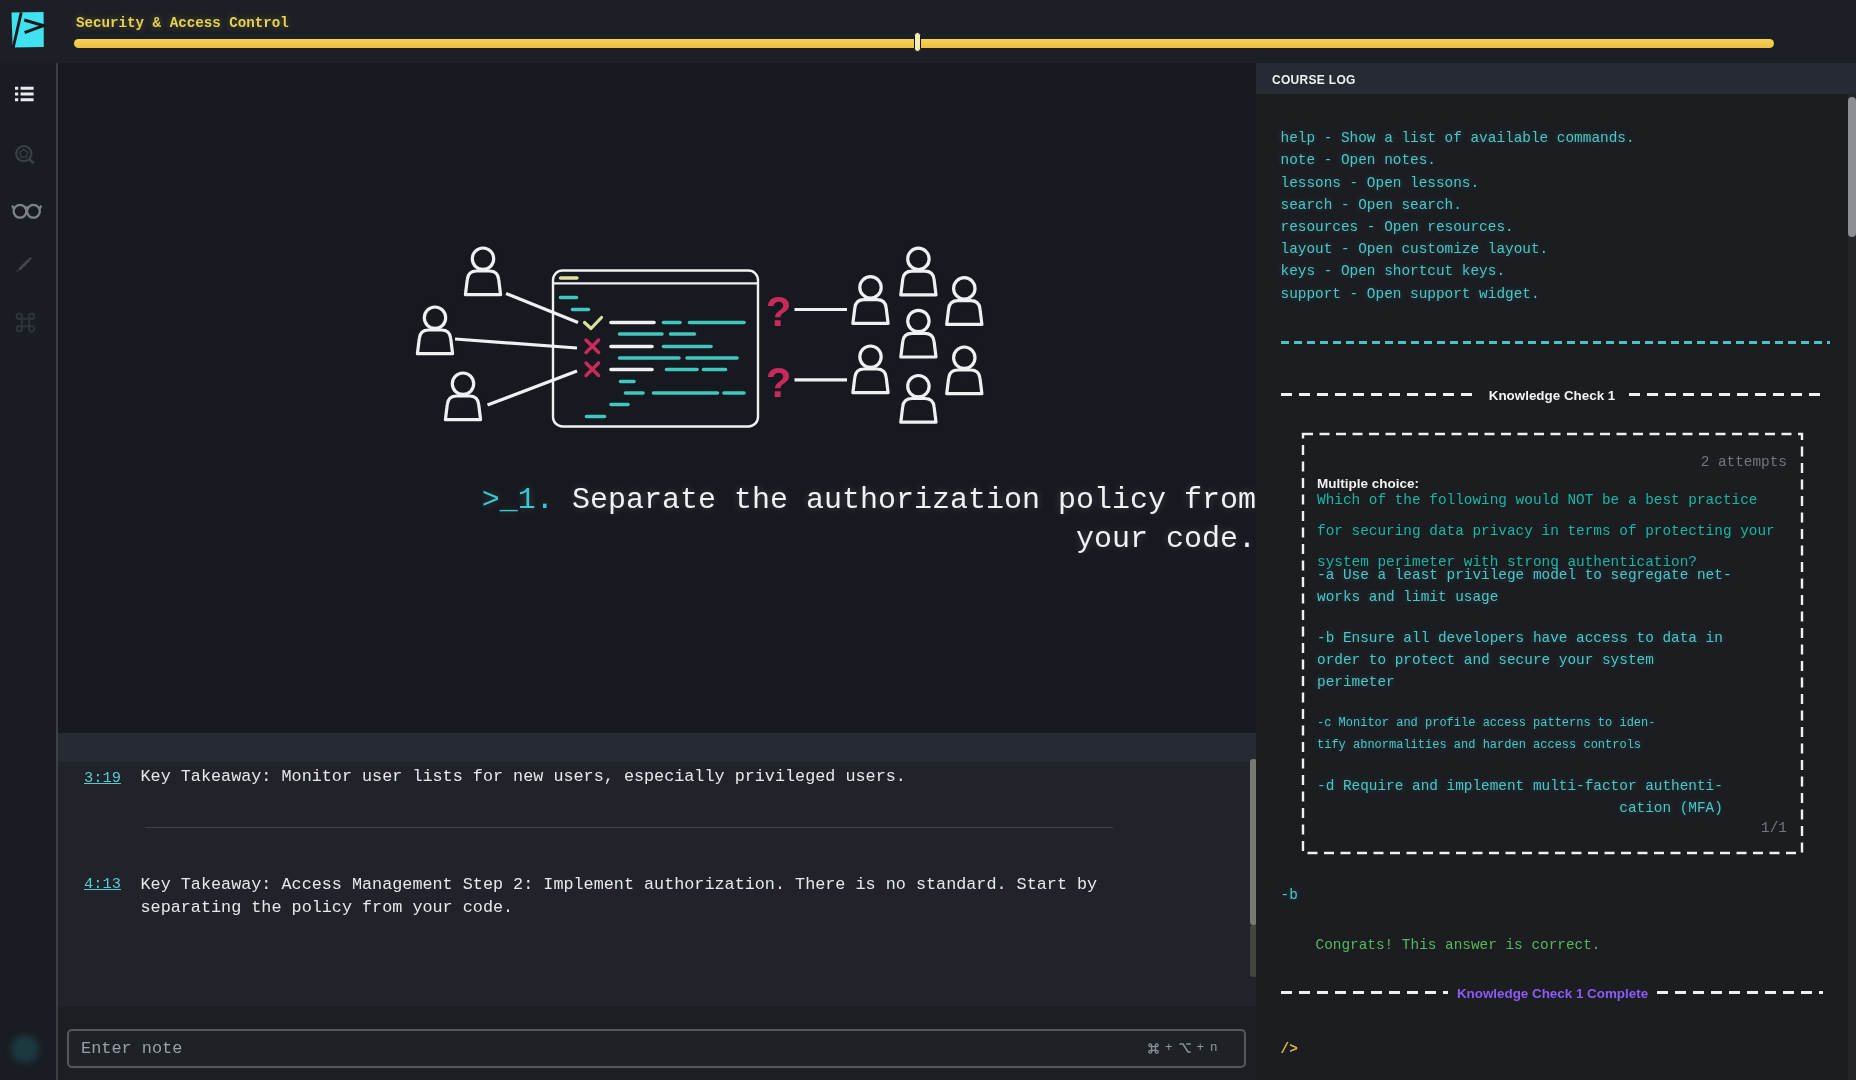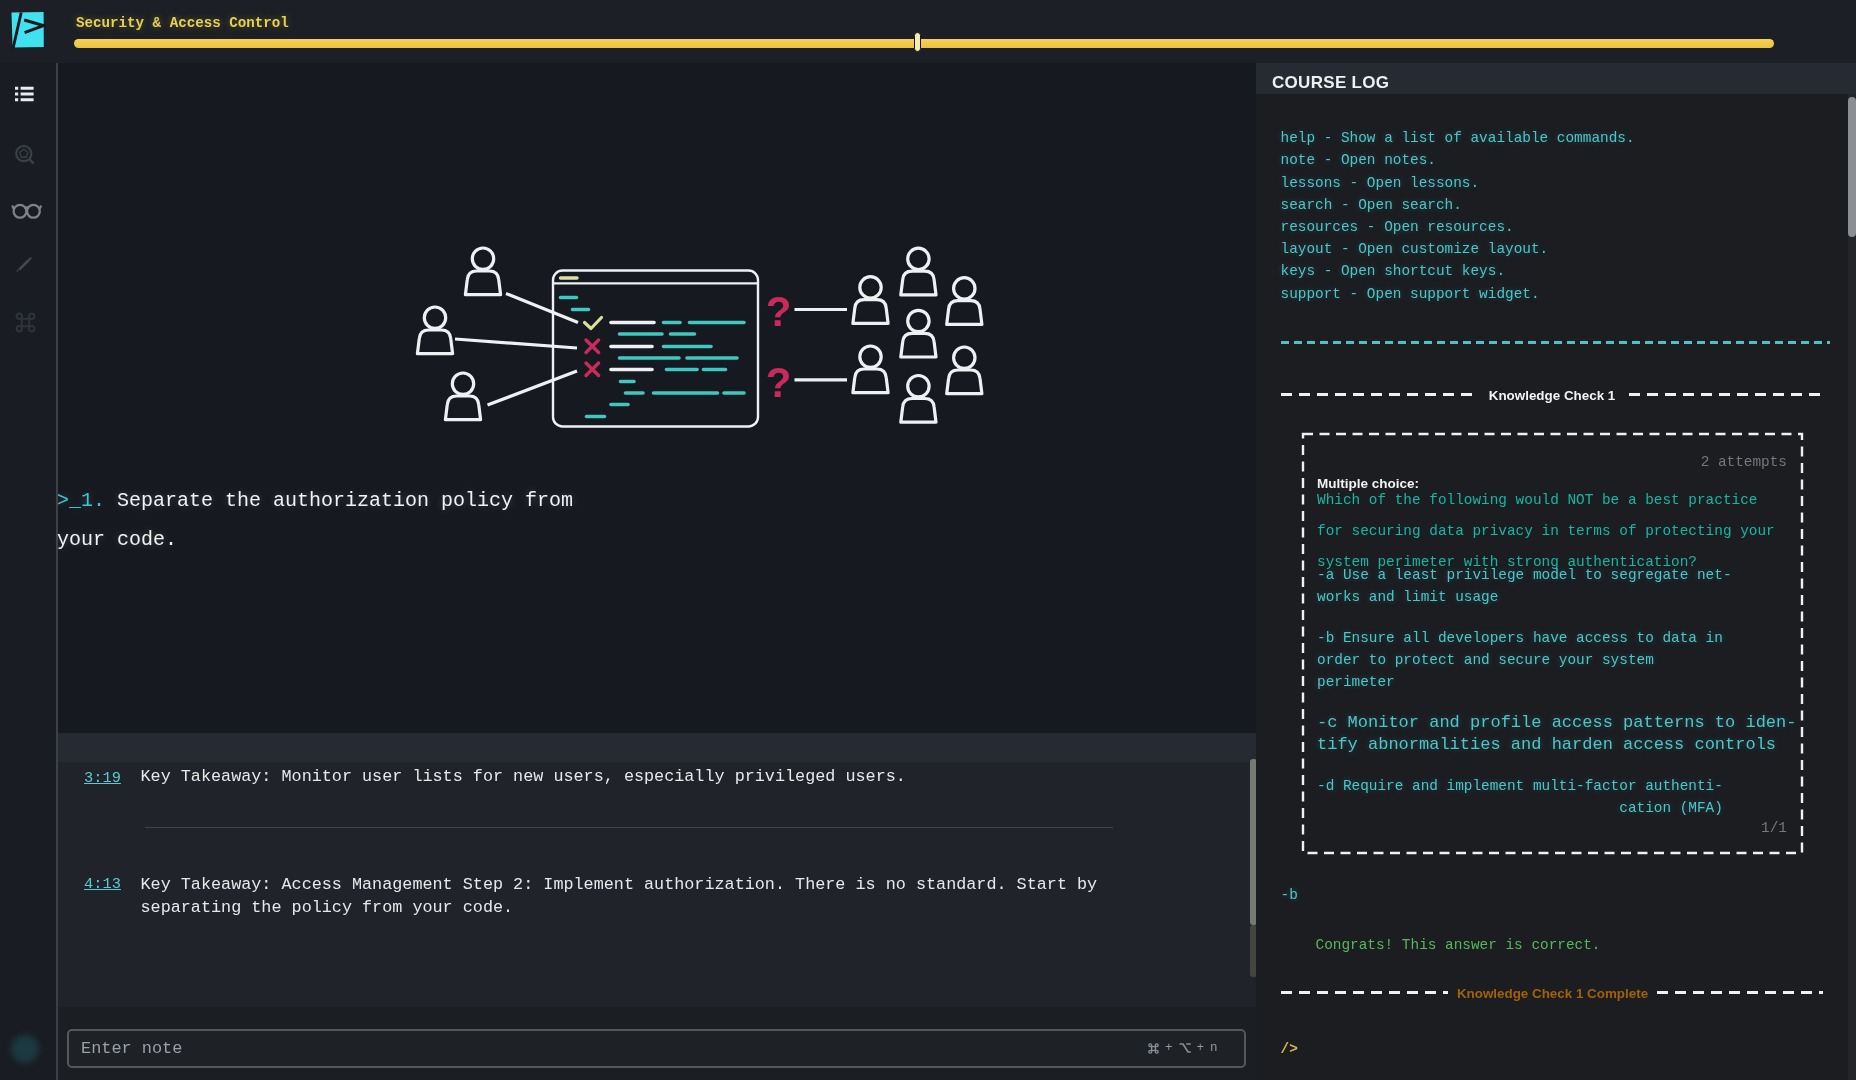--- a/index.html
+++ b/index.html
@@ -138,21 +138,21 @@
         <use href="#pp" x="870.5" y="323.7"></use>
         <use href="#pp" x="964.3" y="324.7"></use>
       <use href="#pp" x="918.4" y="357.3"></use>
         <use href="#pp" x="870.5" y="393"></use>
         <use href="#pp" x="964.3" y="394"></use>
       <use href="#pp" x="918.4" y="422.5"></use>
     </g>
   </g>
 </svg>
 
-<div class="abs mono" style="left:57px;top:480.7px;width:1199px;text-align:left;font-size:20px;line-height:39.5px;color:#f0f2f4;text-shadow:0 0 8px rgba(240,242,244,0.22);"><span style="color:#37c9d2;">&gt;_1.</span> Separate the authorization policy from<br>your code.</div>
+<div class="abs mono" style="left:57px;top:480.7px;width:1199px;text-align:right;font-size:30px;line-height:39.5px;color:#f0f2f4;text-shadow:0 0 8px rgba(240,242,244,0.22);"><span style="color:#37c9d2;">&gt;_1.</span> Separate the authorization policy from<br>your code.</div>
 
 <div class="abs" style="left:58px;top:733px;width:1198px;height:29px;background:#262b33;"></div>
 <div class="abs sans" style="left:72px;top:740px;font-size:13px;font-weight:bold;color:#eef0f2;letter-spacing:0.5px;margin-top:40px;">NOTES (7)</div>
 <div class="abs" style="left:58px;top:762px;width:1198px;height:245px;background:#20242a;"></div>
 <div class="abs" style="left:58px;top:1007px;width:1198px;height:73px;background:#1b1e23;"></div>
 
 <div class="abs mono" style="left:84px;top:766.5px;font-size:15.4px;line-height:22px;color:#58cbd0;text-decoration:underline;">3:19</div>
 <div class="abs mono" style="left:140.5px;top:766.3px;font-size:16.8px;line-height:22px;color:#e6e9ea;">Key Takeaway: Monitor user lists for new users, especially privileged users.</div>
 <div class="abs" style="left:145px;top:827px;width:968px;height:1px;background:#3f4348;"></div>
 <div class="abs mono" style="left:84px;top:873.2px;font-size:15.4px;line-height:22px;color:#58cbd0;text-decoration:underline;">4:13</div>
@@ -178,48 +178,48 @@
       <path d="M0.5 1 H4 L9 9 H11.8 M7.2 1 H11.8" stroke="#878d95" stroke-width="1.7" fill="none"></path>
     </svg>
   <span>+</span>
   <span>n</span>
 </div>
 
 <div class="abs" style="left:11px;top:1035px;width:28px;height:28px;border-radius:50%;background:#1d4d55;opacity:0.6;filter:blur(3px);"></div>
 
 <div class="abs" style="left:1256px;top:63px;width:600px;height:1017px;background:#1b1d21;"></div>
 <div class="abs" style="left:1256px;top:63px;width:600px;height:31px;background:#262b33;"></div>
-<div class="abs sans" style="left:1272px;top:72.5px;font-size:17px;font-weight:bold;color:#eef0f2;letter-spacing:0.3px;">COURSE LOG</div>
+<div class="abs sans" style="left:1272px;top:72.5px;font-size:12px;font-weight:bold;color:#eef0f2;letter-spacing:0.3px;">COURSE LOG</div>
 
 <div class="abs mono teal" style="left:1280.5px;top:127.1px;font-size:14.4px;line-height:22.2px;">help - Show a list of available commands.<br>note - Open notes.<br>lessons - Open lessons.<br>search - Open search.<br>resources - Open resources.<br>layout - Open customize layout.<br>keys - Open shortcut keys.<br>support - Open support widget.</div>
 
 <div class="abs" style="left:1281px;top:340.5px;width:549px;height:3px;background:repeating-linear-gradient(90deg,#4ac3c6 0,#4ac3c6 8px,transparent 8px,transparent 13px);"></div>
 
 <div class="abs" style="left:1281px;top:393.2px;width:194px;height:3px;background:repeating-linear-gradient(90deg,#eef0f2 0,#eef0f2 11px,transparent 11px,transparent 18px);"></div>
 <div class="abs sans" style="left:1475px;top:387.5px;width:154px;text-align:center;font-size:13.4px;font-weight:bold;color:#f2f3f5;">Knowledge Check 1</div>
 <div class="abs" style="left:1629px;top:393.2px;width:194px;height:3px;background:repeating-linear-gradient(90deg,#eef0f2 0,#eef0f2 11px,transparent 11px,transparent 18px);"></div>
 
 <svg class="abs" style="left:1300px;top:431px;" width="506" height="426" viewBox="0 0 506 426">
   <rect x="3" y="3" width="499" height="419" fill="none" stroke="#eef0f2" stroke-width="2.4" stroke-dasharray="10 6.5"></rect>
 </svg>
 
 <div class="abs sans" style="left:1317px;top:476px;font-size:13.5px;font-weight:bold;color:#f0f2f4;">Multiple choice:</div>
 <div class="abs mono" style="left:1600px;top:454.2px;width:187px;text-align:right;font-size:14.4px;color:#73787d;">2 attempts</div>
 
 <div class="abs mono" style="left:1317px;top:484.8px;font-size:14.4px;line-height:31px;color:#14b8a6;">Which of the following would NOT be a best practice<br>for securing data privacy in terms of protecting your<br>system perimeter with strong authentication?</div>
 
 <div class="abs mono teal" style="left:1317px;top:563.5px;font-size:14.4px;line-height:22.2px;">-a Use a least privilege model to segregate net-<br>works and limit usage</div>
 <div class="abs mono teal" style="left:1317px;top:626.5px;font-size:14.4px;line-height:22.3px;">-b Ensure all developers have access to data in<br>order to protect and secure your system<br>perimeter</div>
-<div class="abs mono teal" style="left:1317px;top:712.1px;font-size:17px;line-height:22.2px;">-c Monitor and profile access patterns to iden-<br>tify abnormalities and harden access controls</div>
+<div class="abs mono teal" style="left:1317px;top:712.1px;font-size:12px;line-height:22.2px;">-c Monitor and profile access patterns to iden-<br>tify abnormalities and harden access controls</div>
 <div class="abs mono teal" style="left:1317px;top:775.1px;font-size:14.4px;line-height:22.2px;text-align:right;">-d Require and implement multi-factor authenti-<br>cation (MFA)</div>
 <div class="abs mono" style="left:1650px;top:820.4px;width:137px;text-align:right;font-size:14.4px;color:#73787d;">1/1</div>
 
 <div class="abs mono teal" style="left:1280.5px;top:884.4px;font-size:14.4px;line-height:22.2px;">-b</div>
 <div class="abs mono" style="left:1303.5px;top:933.7px;font-size:14.4px;line-height:22.2px;color:#55b95c;margin-left:12px;">Congrats! This answer is correct.</div>
 
 <div class="abs" style="left:1281px;top:991.3px;width:167px;height:3px;background:repeating-linear-gradient(90deg,#eef0f2 0,#eef0f2 11px,transparent 11px,transparent 18px);"></div>
-<div class="abs sans" style="left:1448px;top:985.5px;width:209px;text-align:center;font-size:13.4px;font-weight:bold;color:#a16207;white-space:nowrap;">Knowledge Check 1 Complete</div>
+<div class="abs sans" style="left:1448px;top:985.5px;width:209px;text-align:center;font-size:13.4px;font-weight:bold;color:#8b5cf6;white-space:nowrap;">Knowledge Check 1 Complete</div>
 <div class="abs" style="left:1657px;top:991.3px;width:166px;height:3px;background:repeating-linear-gradient(90deg,#eef0f2 0,#eef0f2 11px,transparent 11px,transparent 18px);"></div>
 
 <div class="abs mono" style="left:1280.5px;top:1037.6px;font-size:14.4px;font-weight:bold;line-height:22.2px;color:#d9b64a;">/&gt;</div>
 
 <div class="abs" style="left:1848px;top:94px;width:8px;height:986px;background:rgba(255,255,255,0.04);"></div>
 <div class="abs" style="left:1847.5px;top:97px;width:8px;height:140px;border-radius:4px;background:#8b8e92;"></div>
 
 </body></html>

